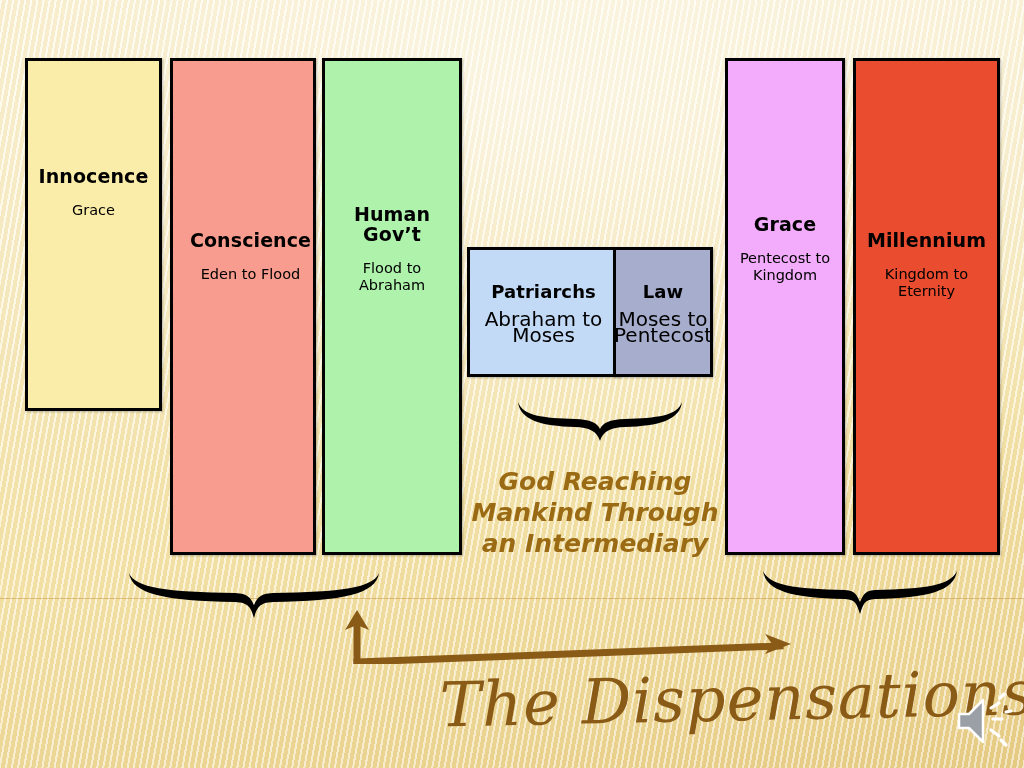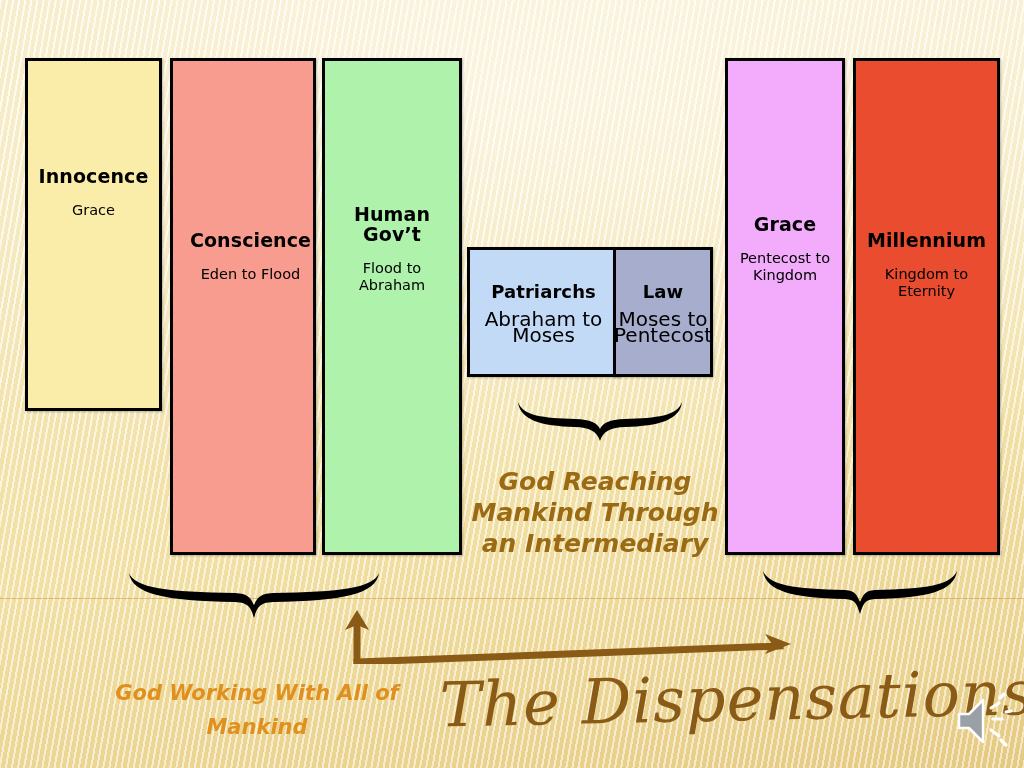--- a/index.html
+++ b/index.html
@@ -186,21 +186,20 @@
     <g stroke="#8a5a17" stroke-width="7" fill="none" stroke-linecap="square">
       <path d="M22 66 L 22 26"></path>
       <path d="M22 66 L 445 50"></path>
     </g>
     <path d="M22 14 L 34 34 L 22 29 L 10 34 Z" fill="#8a5a17"></path>
     <path d="M456 48 L 430 38 L 437 48 L 430 58 Z" fill="#8a5a17"></path>
   </svg>
 
   <div class="annot" id="annot-intermediary" style="color: rgb(154, 107, 20);">God Reaching Mankind Through an Intermediary</div>
 
-  <div class="annot" id="annot-mankind" style="color: rgb(224, 144, 30);">God Working With All of Mankind</div>
 
   <div id="title">The Dispensations</div>
 
   <svg id="speaker-icon" viewBox="0 0 60 62">
     <g>
       <path d="M4 24 L14 24 L28 10 L28 52 L14 38 L4 38 Z" fill="#9aa0a6" stroke="#ffffff" stroke-width="2.5" stroke-linejoin="round"></path>
       <g stroke="#ffffff" stroke-width="3.2" stroke-linecap="round" fill="none">
         <path d="M36 18 L44 13"></path>
         <path d="M38 29 L47 29"></path>
         <path d="M36 40 L44 46"></path>

